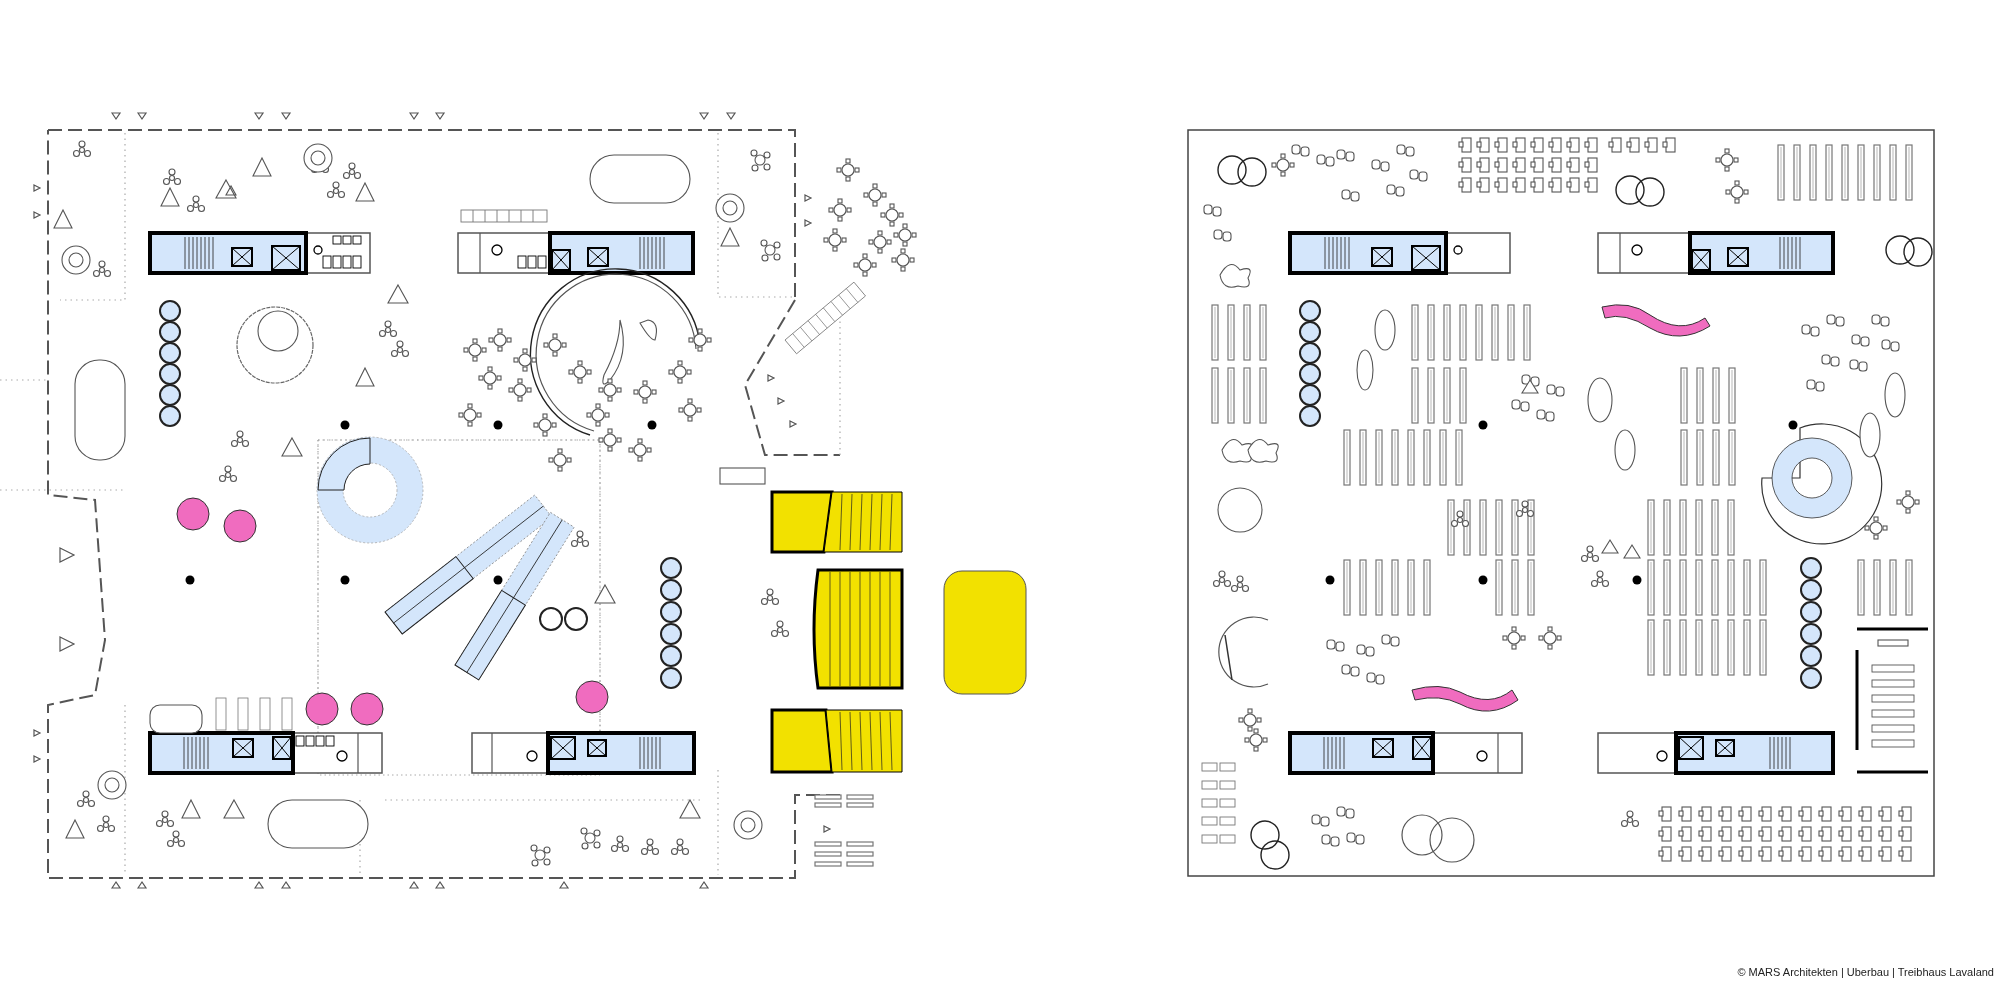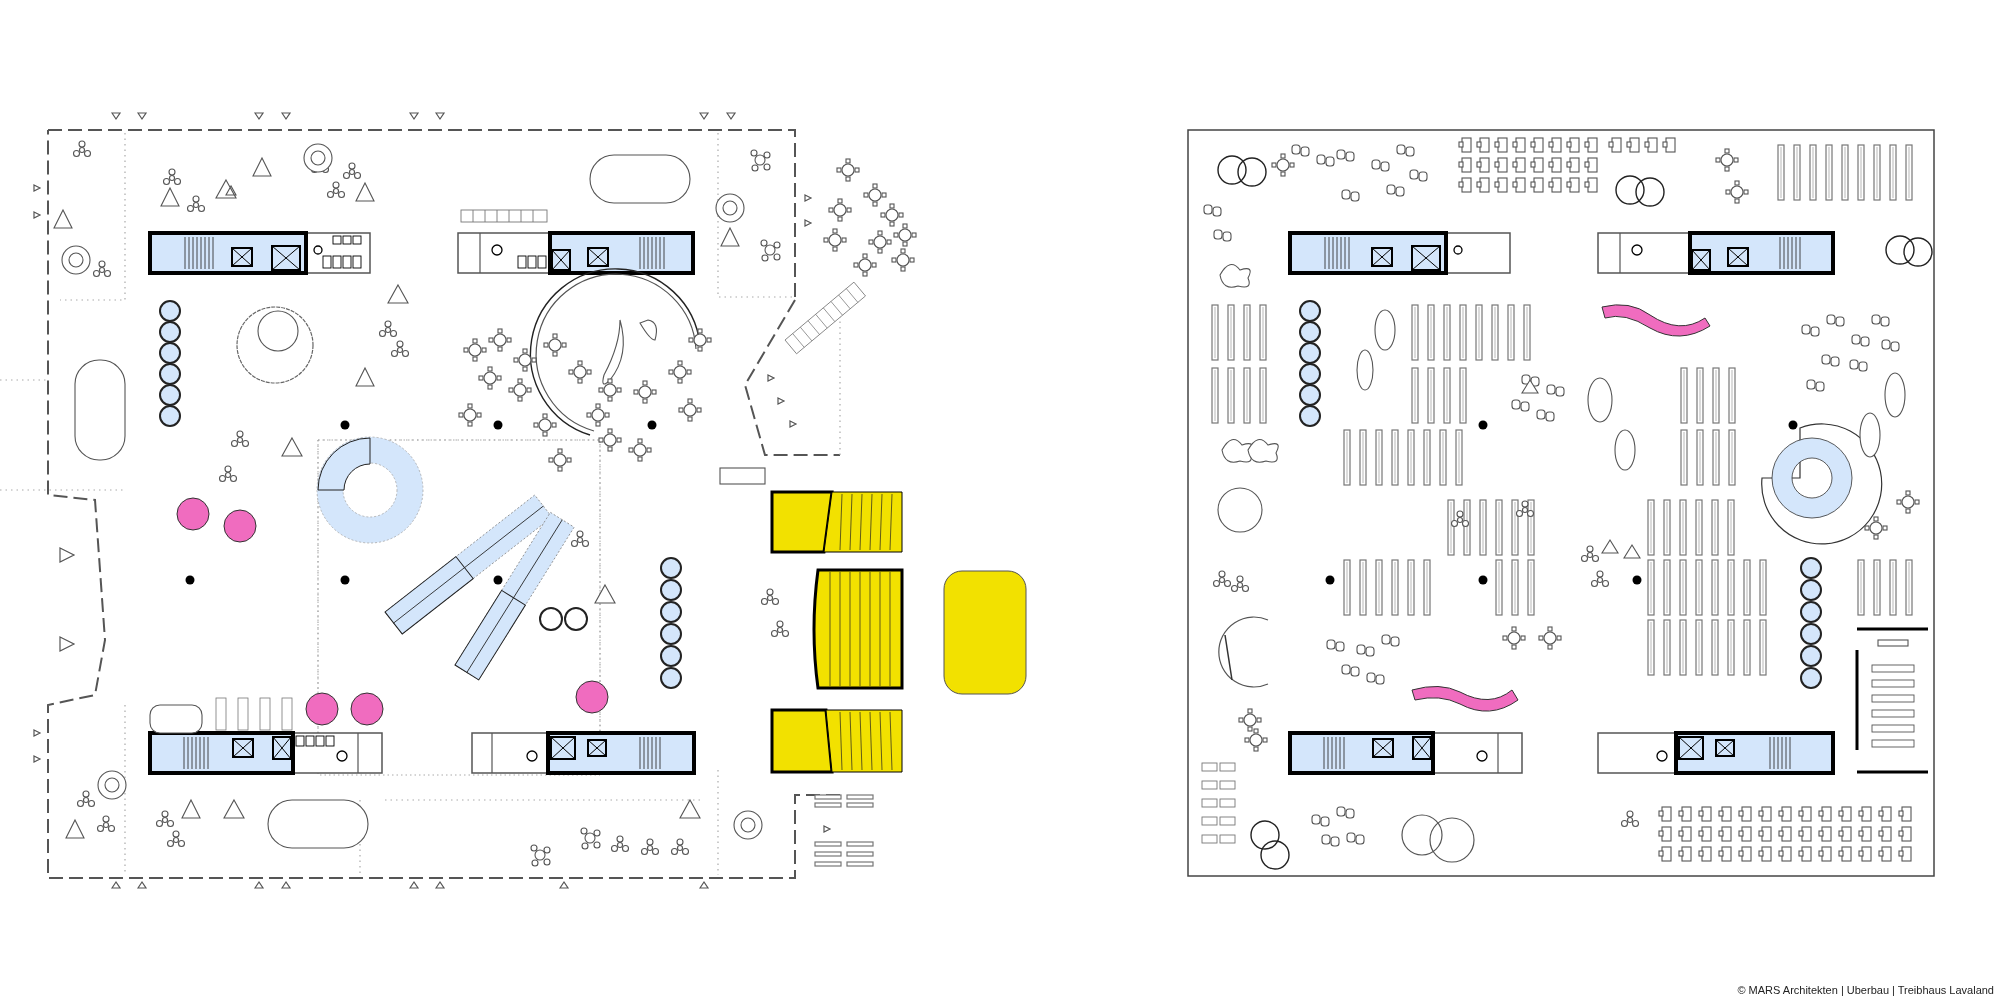--- a/index.html
+++ b/index.html
@@ -1,18 +1,18 @@
 <!DOCTYPE html>
 <html><head>
 <meta charset="utf-8">
 <style>
   html, body { margin:0; padding:0; background:#ffffff; }
   body { width:2000px; height:1000px; position:relative; overflow:hidden; font-family:"Liberation Sans", sans-serif; }
   #canvas { position:absolute; left:0; top:0; width:2000px; height:1000px; }
-  .credit { position:absolute; right:6px; bottom:4px; font-size:11px; color:#222; font-family:"Liberation Sans", sans-serif; }
+  .credit { position:absolute; right:6px; bottom:22px; font-size:11px; color:#222; font-family:"Liberation Sans", sans-serif; }
   .ln { fill:none; stroke:#555; stroke-width:1.2; }
   .ln-dark { fill:none; stroke:#222; stroke-width:1.4; }
   .wall { fill:none; stroke:#555; stroke-width:2; stroke-dasharray:14 6; }
   .dot-line { fill:none; stroke:#aaa; stroke-width:1.2; stroke-dasharray:1.5 4; }
   .core { fill:#d4e6fb; stroke:#000; stroke-width:4; }
   .core-wc { fill:#fff; stroke:#555; stroke-width:1.5; }
   .stairline { stroke:#333; stroke-width:0.9; }
   .shelf { fill:#fff; stroke:#777; stroke-width:1.2; }
   .pillar { fill:#000; }
   .glass { fill:#d4e6fb; stroke:#222; stroke-width:2; }

